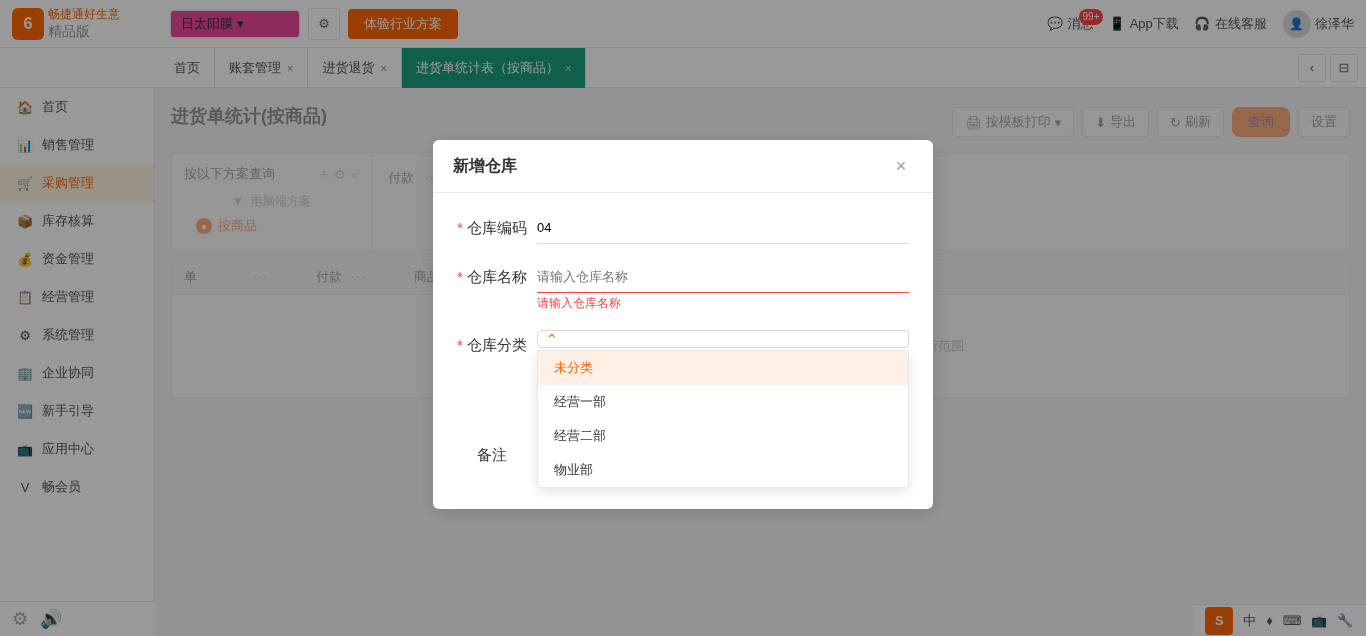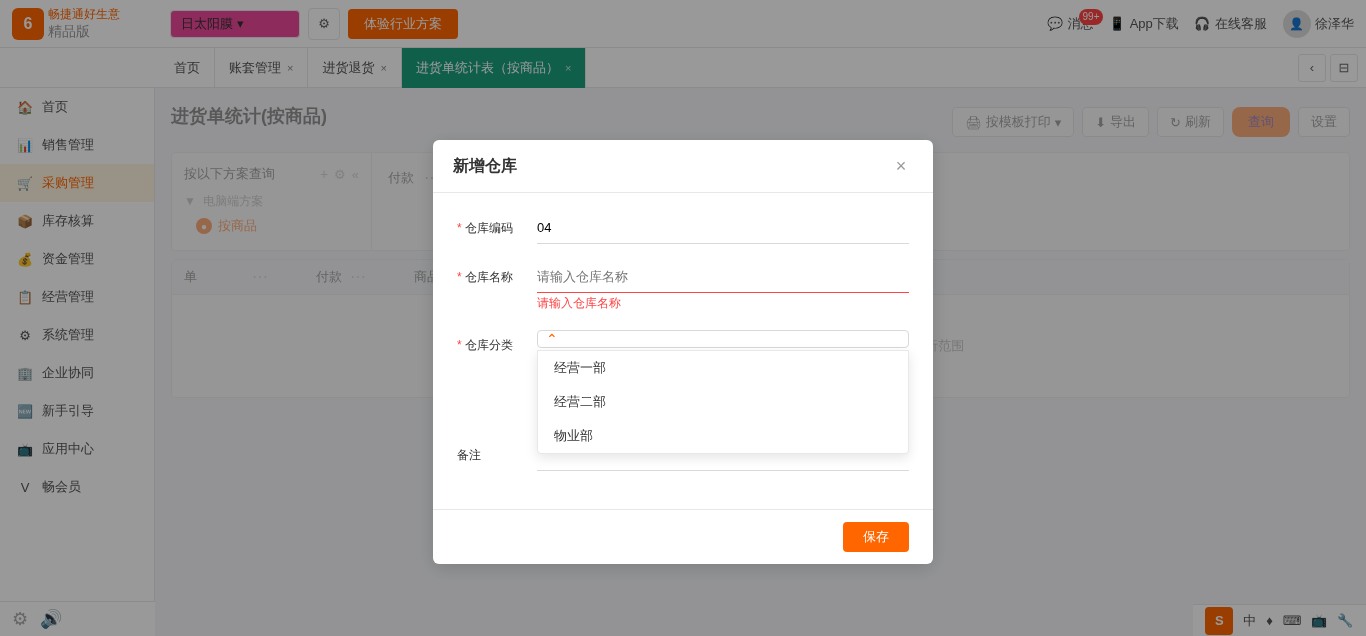--- a/index.html
+++ b/index.html
@@ -130,22 +130,22 @@
       padding: 14px 20px; border-bottom: 1px solid #e8e8e8;
     }
     .modal-title { font-size: 16px; font-weight: bold; color: #333; }
     .modal-close {
       width: 24px; height: 24px; display: flex; align-items: center;
       justify-content: center; cursor: pointer; color: #999; font-size: 18px;
     }
     .modal-body { padding: 20px 24px; }
     .modal-field { display: flex; align-items: flex-start; margin-bottom: 18px; }
     .modal-field-label {
-      width: 80px; text-align: left; padding-right: 10px;
-      color: #333; font-size: 12px; line-height: 30px; flex-shrink: 0;
+      width: 80px; text-align: center; padding-right: 10px;
+      color: #333; font-size: 15px; line-height: 30px; flex-shrink: 0;
     }
     .required::before { content: '* '; color: #ff4444; }
     .modal-field-input {
       flex: 1; border: none; border-bottom: 1px solid #d9d9d9;
       padding: 4px 0; font-size: 13px; outline: none;
       background: transparent; line-height: 22px;
     }
     .modal-field-input.error { border-bottom: 1px solid #ff4444; }
     .error-msg { color: #ff4444; font-size: 12px; margin-top: 2px; }
     .modal-field-wrap { flex: 1; display: flex; flex-direction: column; }
@@ -340,21 +340,21 @@
           <button class="btn-outline">
             <span>↻</span>
             <span>刷新</span>
           </button>
           <button class="btn-orange">查询</button>
           <button class="btn-outline">设置</button>
         </div>
       </div>
 
       <div style="display:flex;gap:0;background:#fff;border:1px solid #e8e8e8;border-radius:4px;padding:0;">
-        <div style="width:200px;border-right:1px solid #e8e8e8;padding:12px 12px;">
+        <div style="width:200px;border-right:1px solid #e8e8e8;padding:12px 12px;text-align:center;">
           <div style="display:flex;align-items:center;gap:6px;margin-bottom:8px;">
             <span style="font-size:13px;color:#555;">按以下方案查询</span>
             <span style="color:#bbb;margin-left:auto;cursor:pointer;font-size:14px;">+</span>
             <span style="color:#bbb;cursor:pointer;font-size:13px;">⚙</span>
             <span style="color:#bbb;cursor:pointer;font-size:13px;">«</span>
           </div>
           <div style="font-size:12px;color:#aaa;padding:2px 0 4px;">
             <span style="margin-right:4px;">▼</span>
             <span>电脑端方案</span>
           </div>
@@ -450,32 +450,30 @@
       </div>
 
       <div class="modal-field" style="position:relative;">
         <div class="modal-field-label required">仓库分类</div>
         <div style="flex:1;position:relative;">
           <div class="category-input-wrap">
             <span class="chevron-up">⌃</span>
           </div>
 
           <div class="dropdown-list">
+            <div class="dropdown-item selected">未分类</div>
             <div class="dropdown-item">经营一部</div>
             <div class="dropdown-item">经营二部</div>
             <div class="dropdown-item">物业部</div>
           </div>
         </div>
       </div>
 
       <div class="modal-field" style="margin-top:80px;">
         <div class="modal-field-label">备注</div>
         <div class="modal-field-wrap">
           <input class="modal-field-input" type="text" style="">
         </div>
       </div>
 
     </div>
-    <div class="modal-footer">
-      <button class="btn-save">保存</button>
-    </div>
   </div>
 </div>
 
 </body></html>

